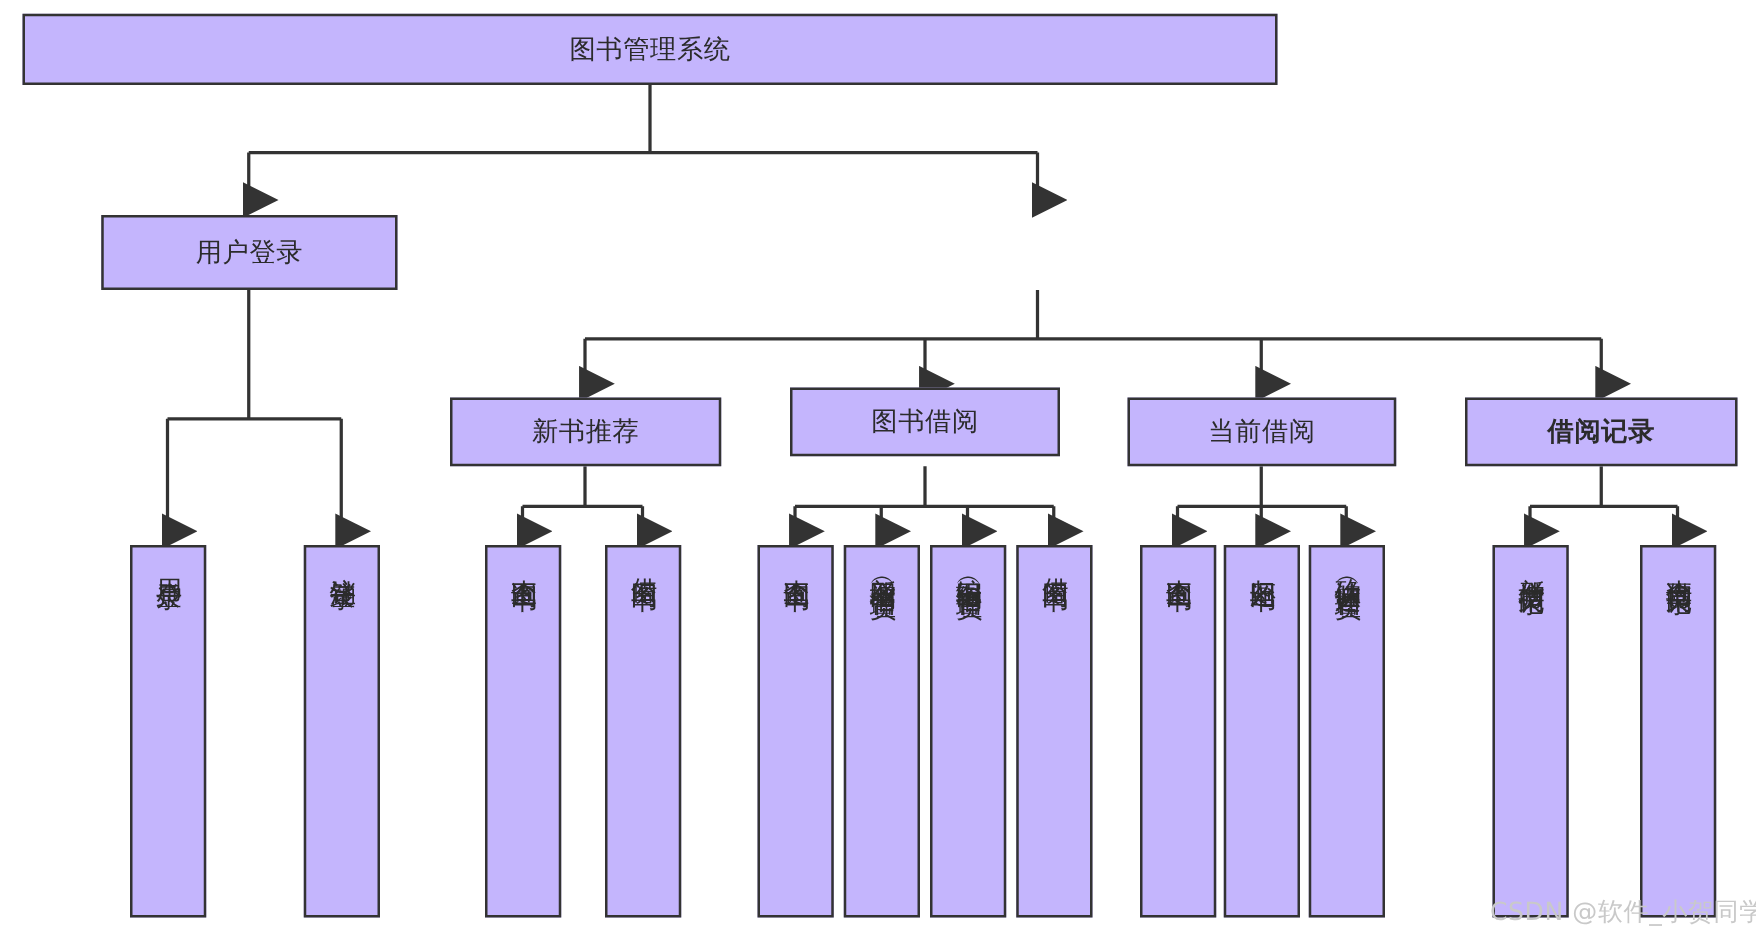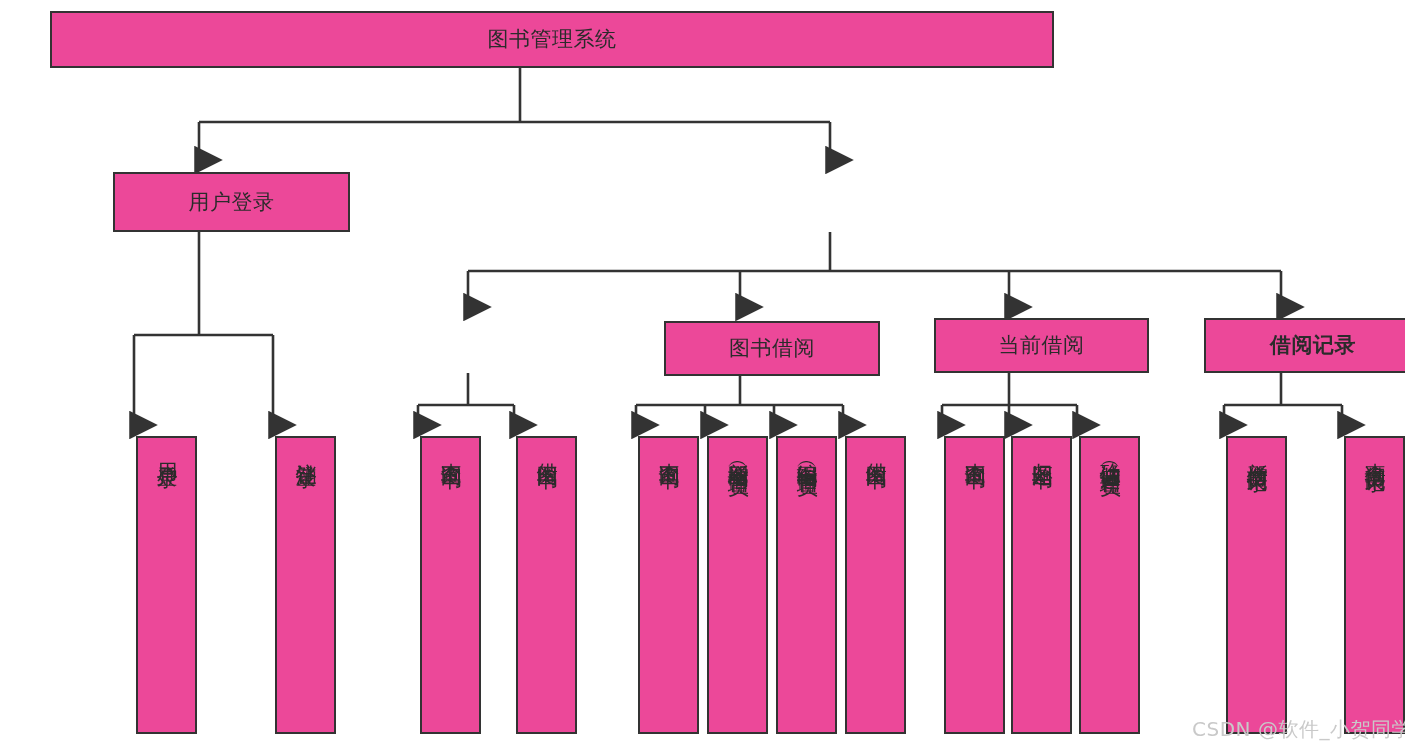--- a/index.html
+++ b/index.html
@@ -21,26 +21,25 @@
     position: absolute;
     left: 0;
     top: 0;
     width: 1405px;
     height: 747px;
   }
   .node {
     position: absolute;
     box-sizing: border-box;
     border: 2.5px solid #333333;
-    background: #ec4899;
+    background: #c4b5fd;
     display: flex;
     align-items: center;
     justify-content: center;
     color: #2b2b2b;
-    margin-left: 32px;
   }
   .node-label {
     font-size: 21px;
     line-height: 1.18;
     letter-spacing: 0.5px;
     color: #2b2b2b;
     white-space: nowrap;
   }
   .node.vertical {
     align-items: flex-start;
@@ -124,21 +123,24 @@
   </svg>
 
   <div class="node" style="left:18px; top:11px; width:1004px; height:57px;">
     <span class="node-label">图书管理系统</span>
   </div>
 
   <div class="node" style="left:81px; top:172px; width:237px; height:60px;">
     <span class="node-label">用户登录</span>
   </div>
 
-  <div class="node" style="left:632px; top:321px; width:216px; height:55px;">
+  <div class="node" style="left:360px; top:318px; width:217px; height:55px;">
+    <span class="node-label">新书推荐</span>
+  </div>
+  <div class="node" style="left:632px; top:310px; width:216px; height:55px;">
     <span class="node-label">图书借阅</span>
   </div>
   <div class="node" style="left:902px; top:318px; width:215px; height:55px;">
     <span class="node-label">当前借阅</span>
   </div>
   <div class="node" style="left:1172px; top:318px; width:218px; height:55px;font-weight:bold;">
     <span class="node-label">借阅记录</span>
   </div>
 
   <div class="node vertical" style="left:104px; top:436px; width:61px; height:298px;">

